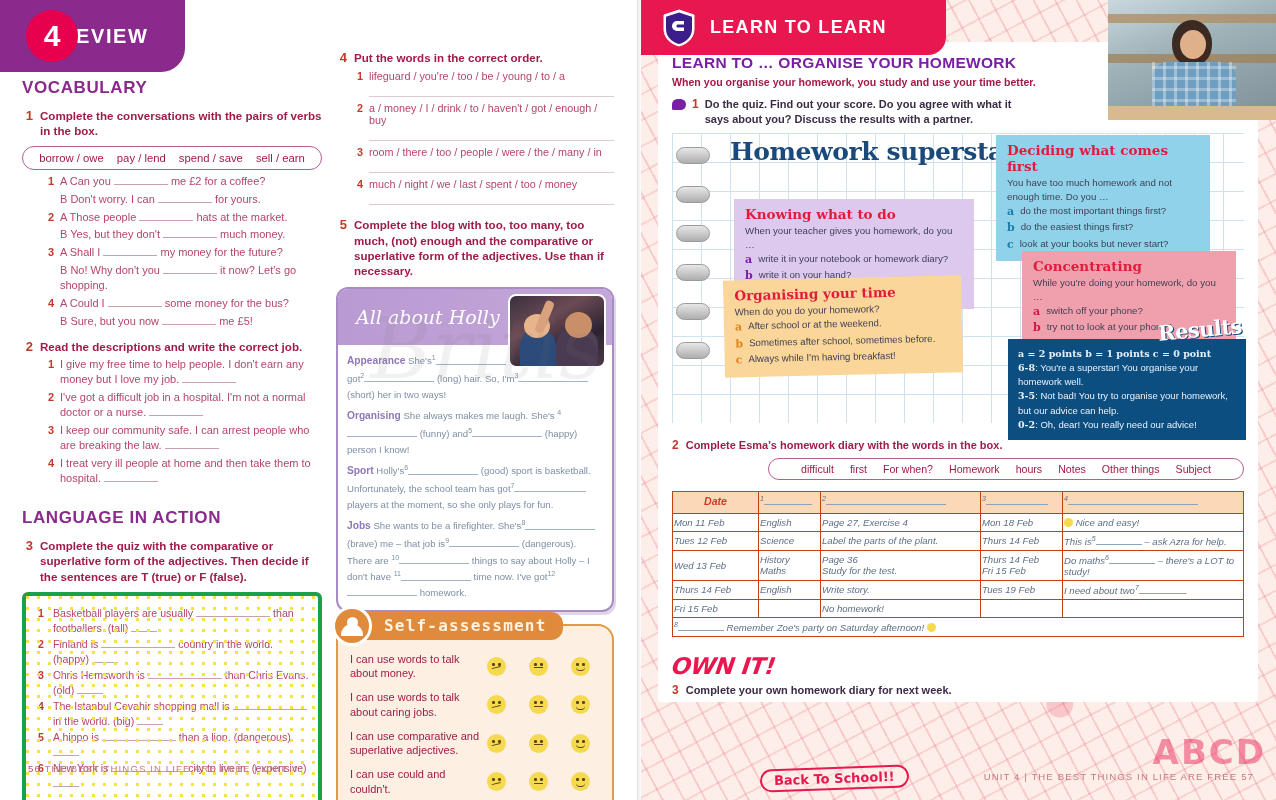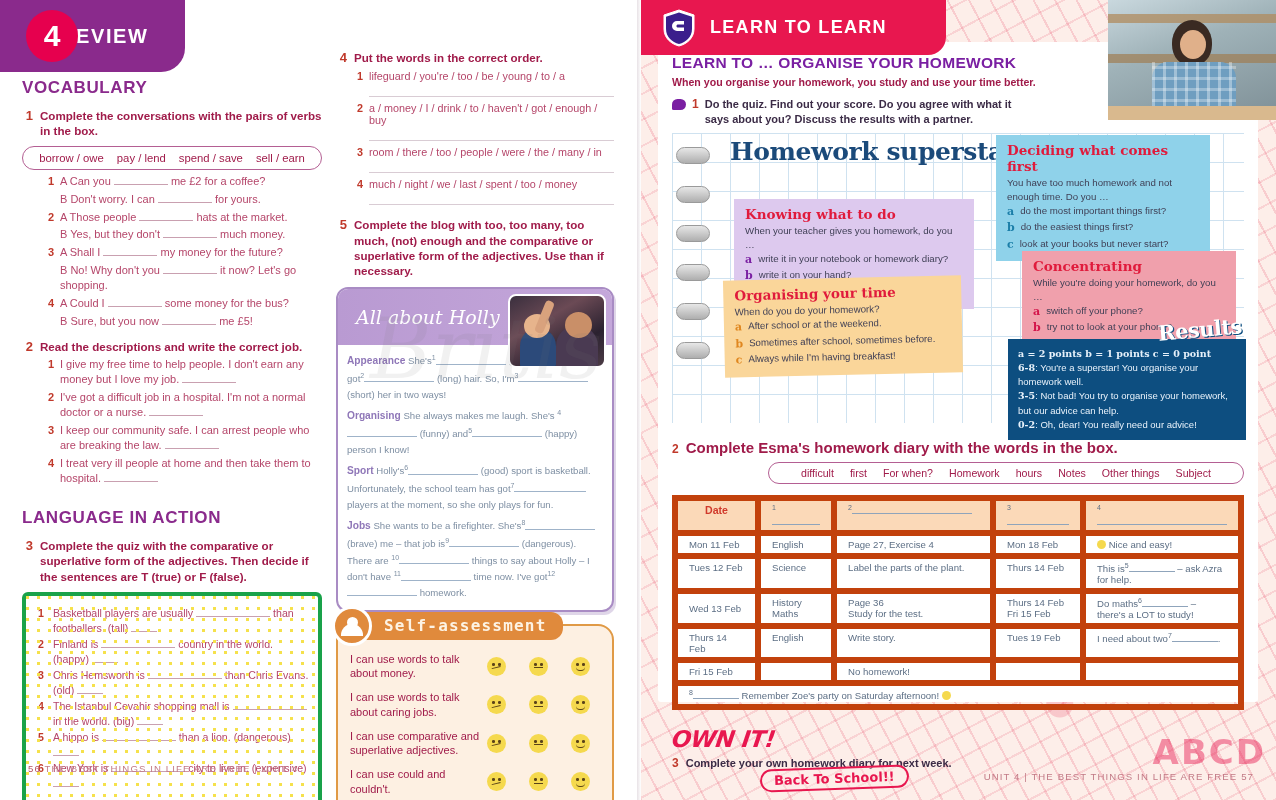--- a/index.html
+++ b/index.html
@@ -218,29 +218,29 @@
   .c-res .bold { font-family: "DejaVu Serif", serif; font-weight: bold; }
   .results-word {
     position: absolute; right: 4px; top: -22px; font-family: "DejaVu Serif", serif;
     font-weight: bold; font-size: 21px; color: #ffffff; letter-spacing: -0.5px;
     transform: rotate(-5deg); text-shadow: 1px 1px 0 #0d4e80;
   }
 
   
   .t2 { display: flex; gap: 7px; margin-top: 10px; align-items: baseline; }
   .t2 .n { color: #c0392b; font-weight: bold; font-size: 12px; }
-  .t2 .t { color: #a01b4a; font-weight: bold; font-size: 15px; margin-top: 6px; }
+  .t2 .t { color: #a01b4a; font-weight: bold; font-size: 11px; margin-top: 6px; }
   .wordbox2 {
     border: 1.4px solid #b45f93; border-radius: 14px; margin: 6px 0 0 96px;
     padding: 4px 10px; color: #a01b4a; font-size: 10.6px;
     display: flex; gap: 16px; justify-content: center; flex-wrap: wrap;
   }
 
   table.diary { border-collapse: collapse; width: 100%; margin-top: 11px; font-size: 9.6px; color: #5d6f85; }
-  table.diary td, table.diary th { border: 6px solid #c2410c; padding: 3px 11px; vertical-align: top; text-align: left; font-weight: normal; }
+  table.diary td, table.diary th { border: 1px solid #c2410c; padding: 3px 1px; vertical-align: top; text-align: left; font-weight: normal; font-style: italic; }
   table.diary thead td { background: #fbd9b8; height: 22px; }
   .dhead { color: #d0392b; font-weight: bold; font-size: 10.6px; text-align: center; display:block; }
   .tb { display: inline-block; border-bottom: 1px solid #8fa4bb; width: 64px; }
   .tb-s { width: 46px; }
   .smiley-s { display:inline-block; width:9px;height:9px;border-radius:50%;background:#f5d94e; position:relative; top:1px;}
 
   .ownit {
     font-family: "DejaVu Sans", sans-serif; font-weight: bold; font-style: italic;
     font-size: 23px; color: #e8174f; letter-spacing: -.5px; margin-top: 16px;
     transform: skewX(-8deg); display: inline-block;

